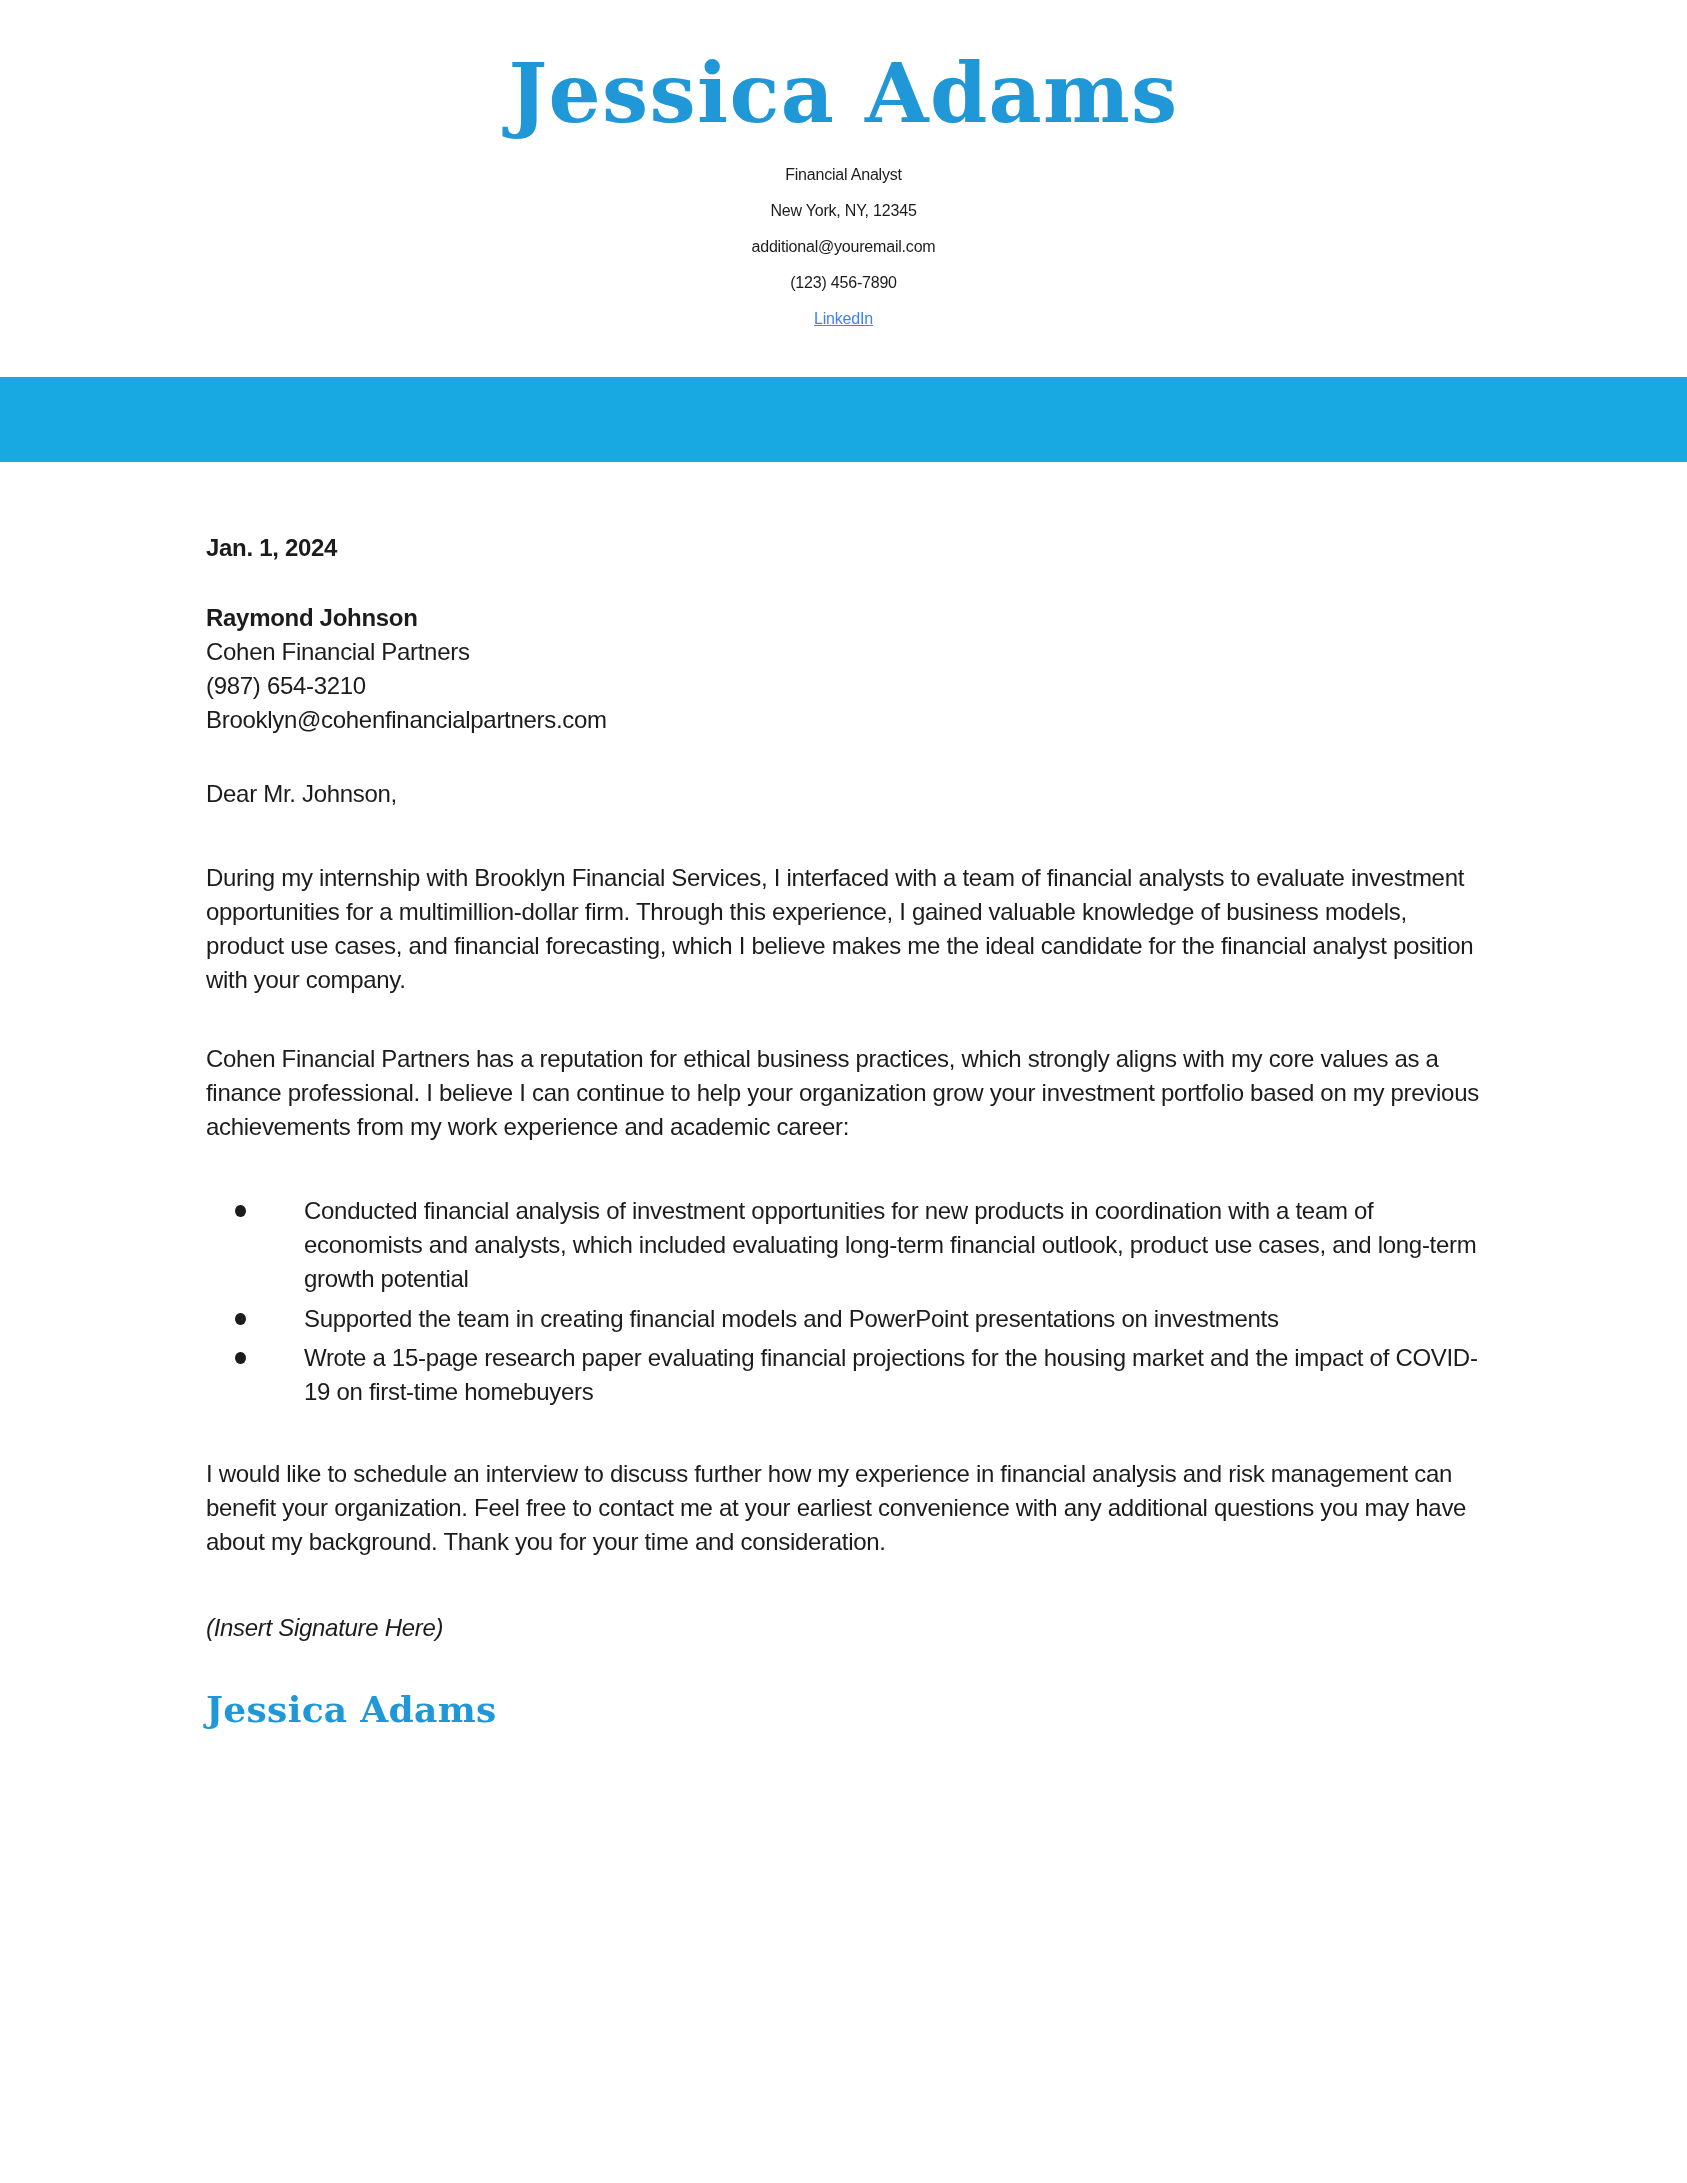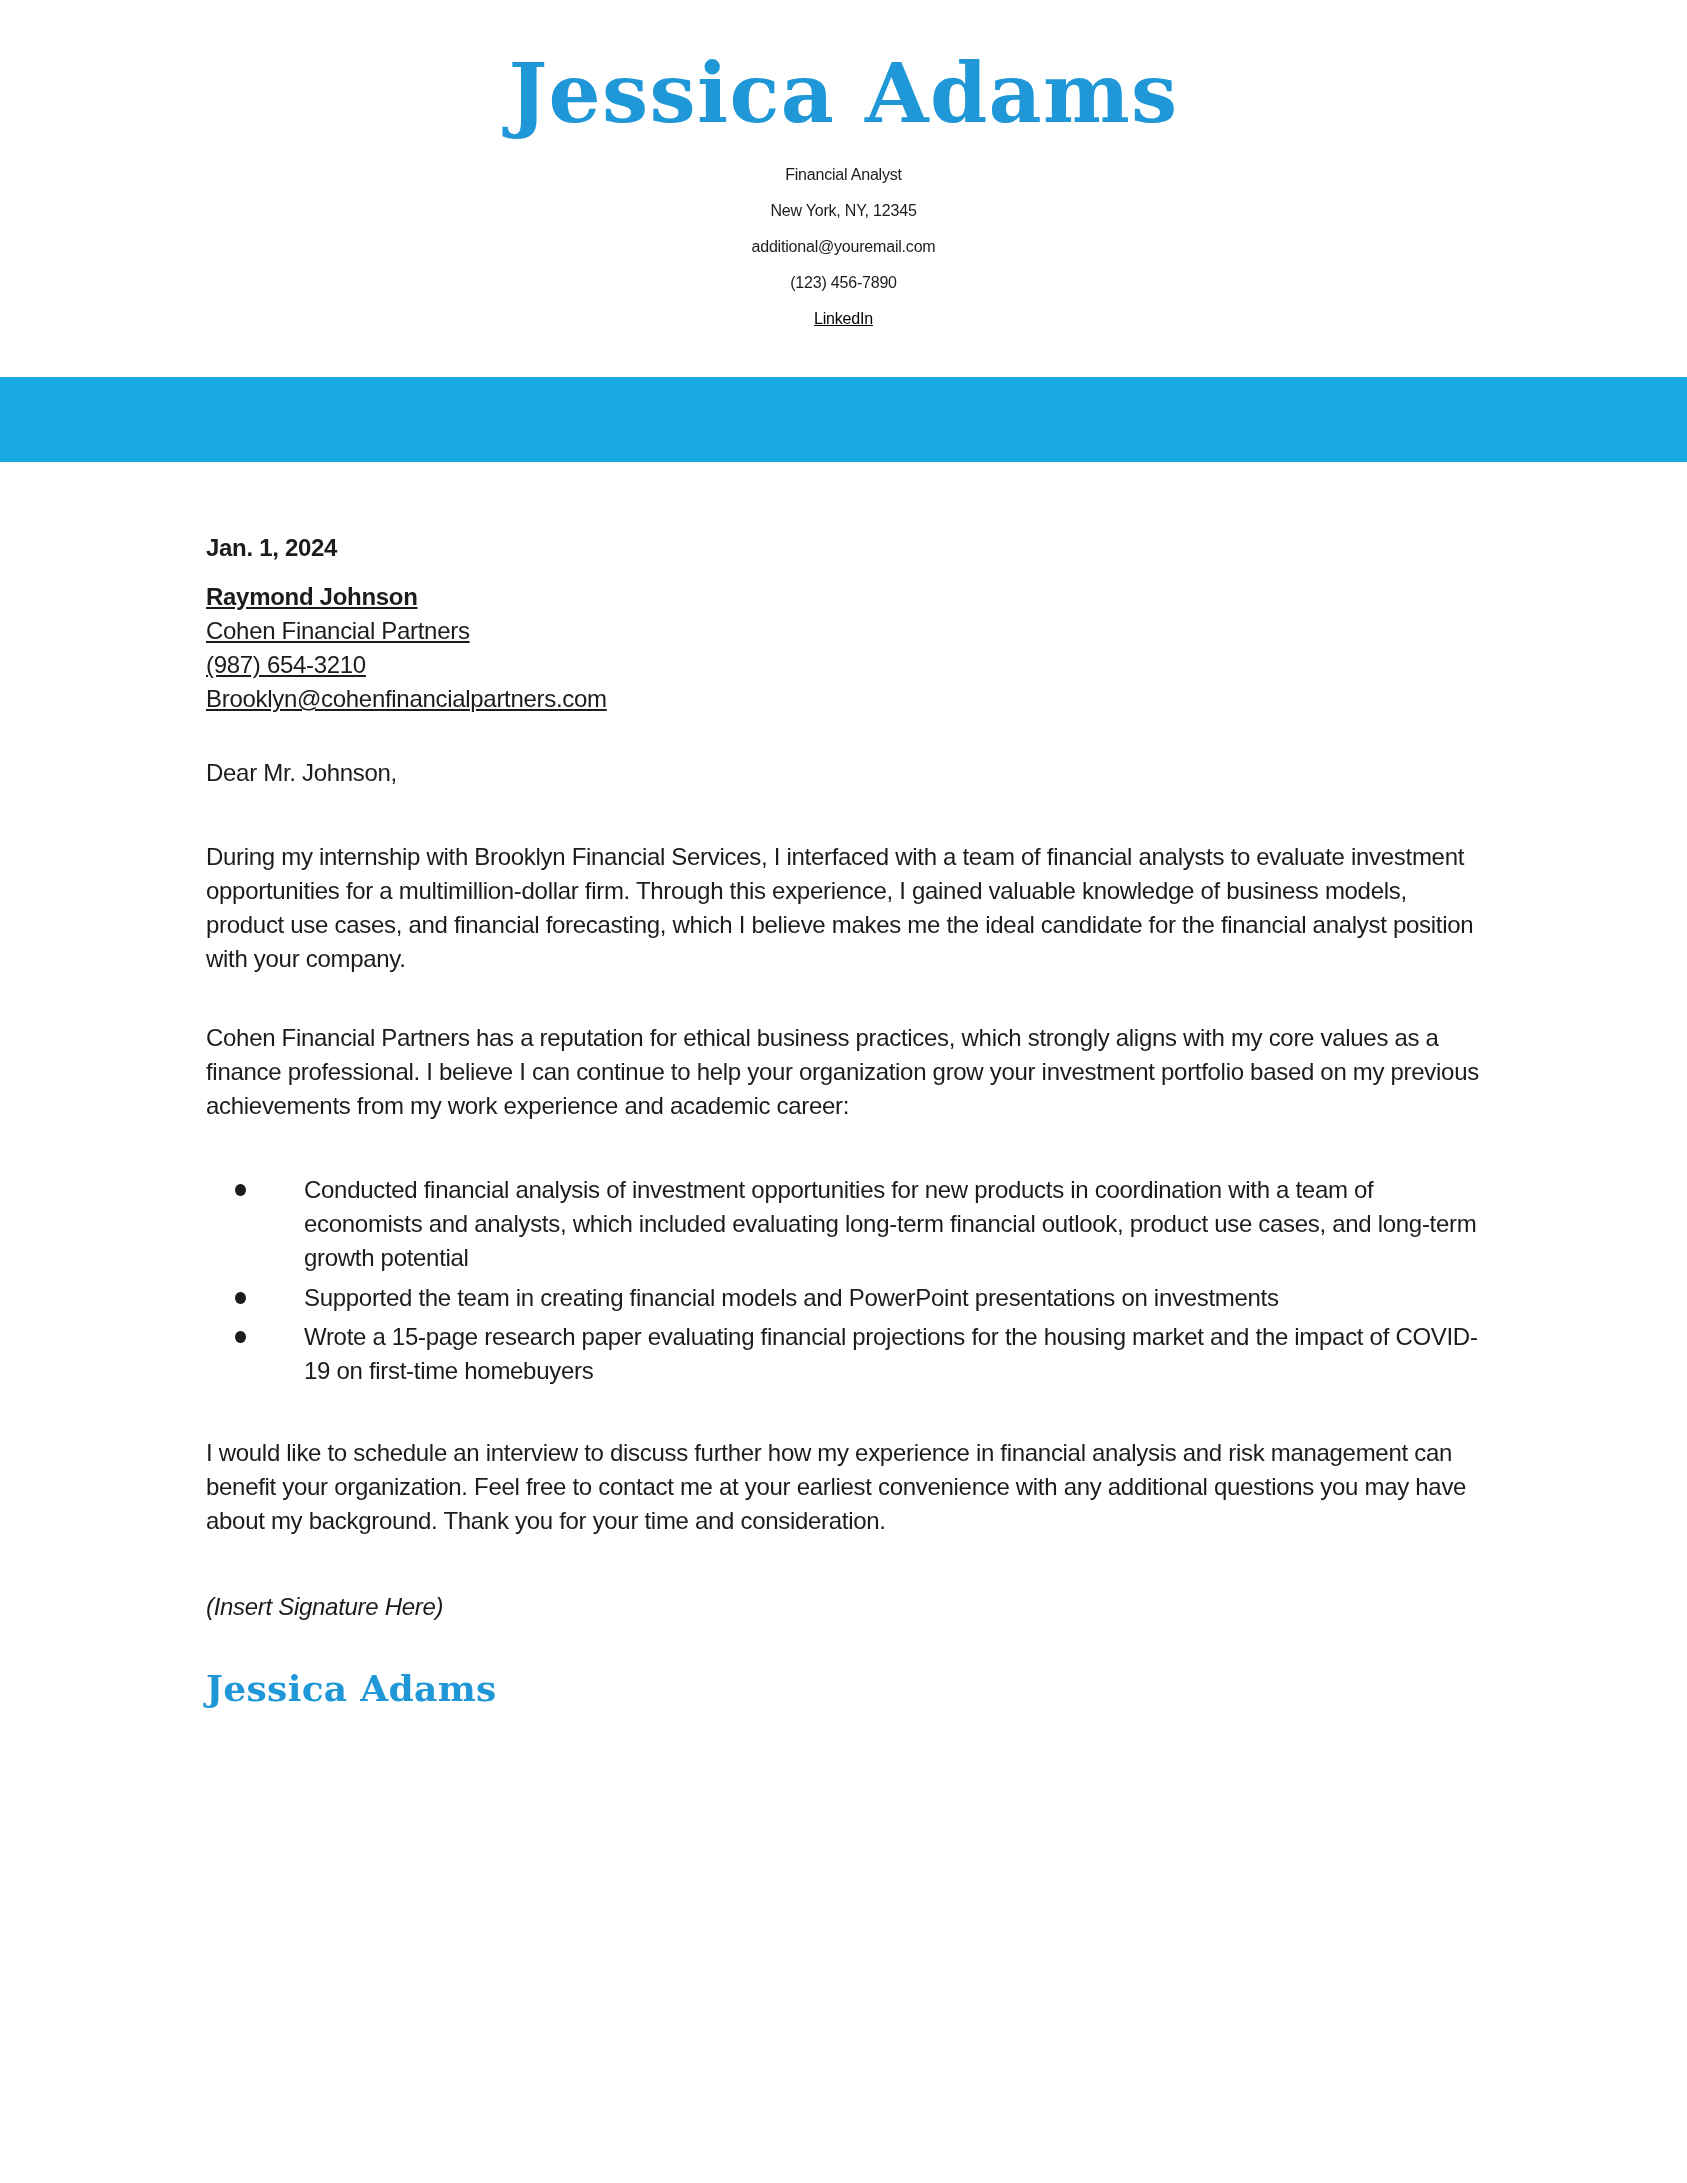--- a/index.html
+++ b/index.html
@@ -30,41 +30,41 @@
     letter-spacing: 1.3px;
     color: #2098d8;
   }
   .contact {
     font-size: 16px;
     line-height: 36px;
     letter-spacing: -0.2px;
     color: #1c1c1c;
   }
   .contact a {
-    color: #000000;
+    color: #3b82f6;
     text-decoration: underline;
   }
   
   .accent-bar {
     width: 100%;
     height: 85px;
     margin-top: 40px;
     background: #18a8e2;
   }
   
   .letter {
     padding: 0 206px;
     font-size: 24px;
     line-height: 34px;
     letter-spacing: -0.3px;
   }
   .letter p { margin: 0; }
   .bold { font-weight: bold; }
   .date          { margin-top: 69px !important; }
-  .recipient     { margin-top: 15px; text-decoration: underline; }
+  .recipient     { margin-top: 36px; }
   .salutation    { margin-top: 40px !important; }
   .para-1        { margin-top: 50px !important; }
   .para-2        { margin-top: 45px !important; }
   .achievements {
     list-style: none;
     margin: 50px 0 0 0;
     padding: 0;
   }
   .achievements li {
     position: relative;

